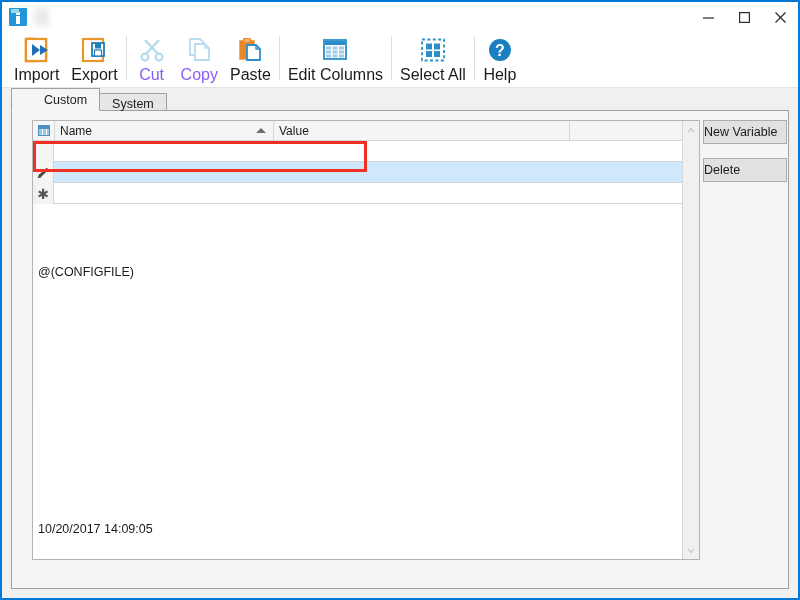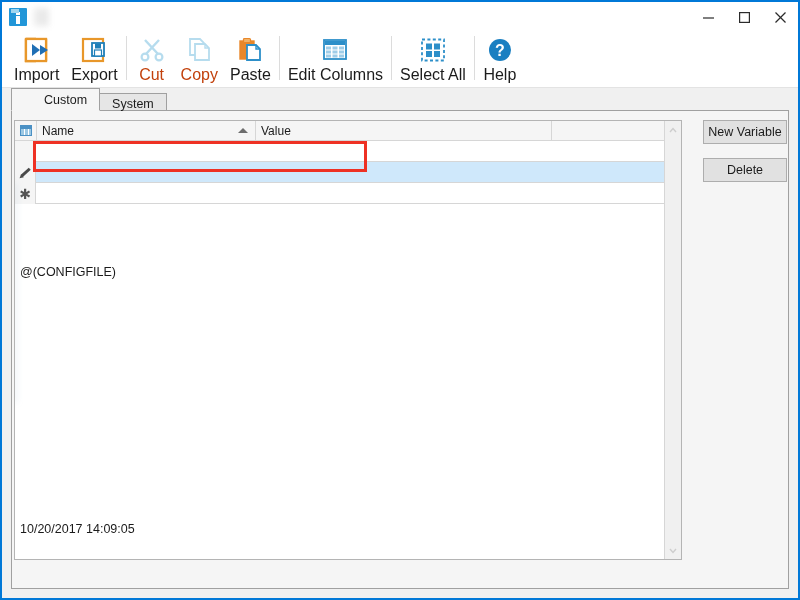--- a/index.html
+++ b/index.html
@@ -124,21 +124,21 @@
     display: flex;
     align-items: center;
     justify-content: center;
   }
   .tb-label {
     font-size: 16px;
     color: #1b1b1b;
     margin-top: 1px;
     white-space: nowrap;
   }
-  .tb-item.disabled .tb-label { color: #c2410c; }
+  .tb-item.disabled .tb-label { color: #8b5cf6; }
   .tb-sep {
     width: 1px;
     height: 44px;
     background: #dcdcdc;
     margin: 4px 2px 0 2px;
     flex: 0 0 1px;
   }
 
   
   .tabstrip {
@@ -183,21 +183,21 @@
     background: #f5f5f5;
     position: relative;
     display: flex;
     box-sizing: border-box;
     overflow: hidden;
   }
 
   
   .grid-wrap {
     position: absolute;
-    left: 2px;
+    left: 20px;
     top: 9px;
     width: 668px;
     height: 440px;
     border: 1px solid #b4b4b4;
     background: #ffffff;
     box-sizing: border-box;
     display: flex;
     overflow: hidden;
   }
   .grid-main {
@@ -365,21 +365,20 @@
   .btn {
     display: block;
     width: 84px;
     height: 24px;
     margin-bottom: 14px;
     background: #e1e1e1;
     border: 1px solid #adadad;
     font-size: 12.5px;
     color: #1b1b1b;
     font-family: "Liberation Sans", sans-serif;
-    text-align: center;
     line-height: 22px;
     box-sizing: border-box;
     cursor: default;
   }
 
   
   .annotation {
     position: absolute;
     left: 31px;
     top: 139px;

